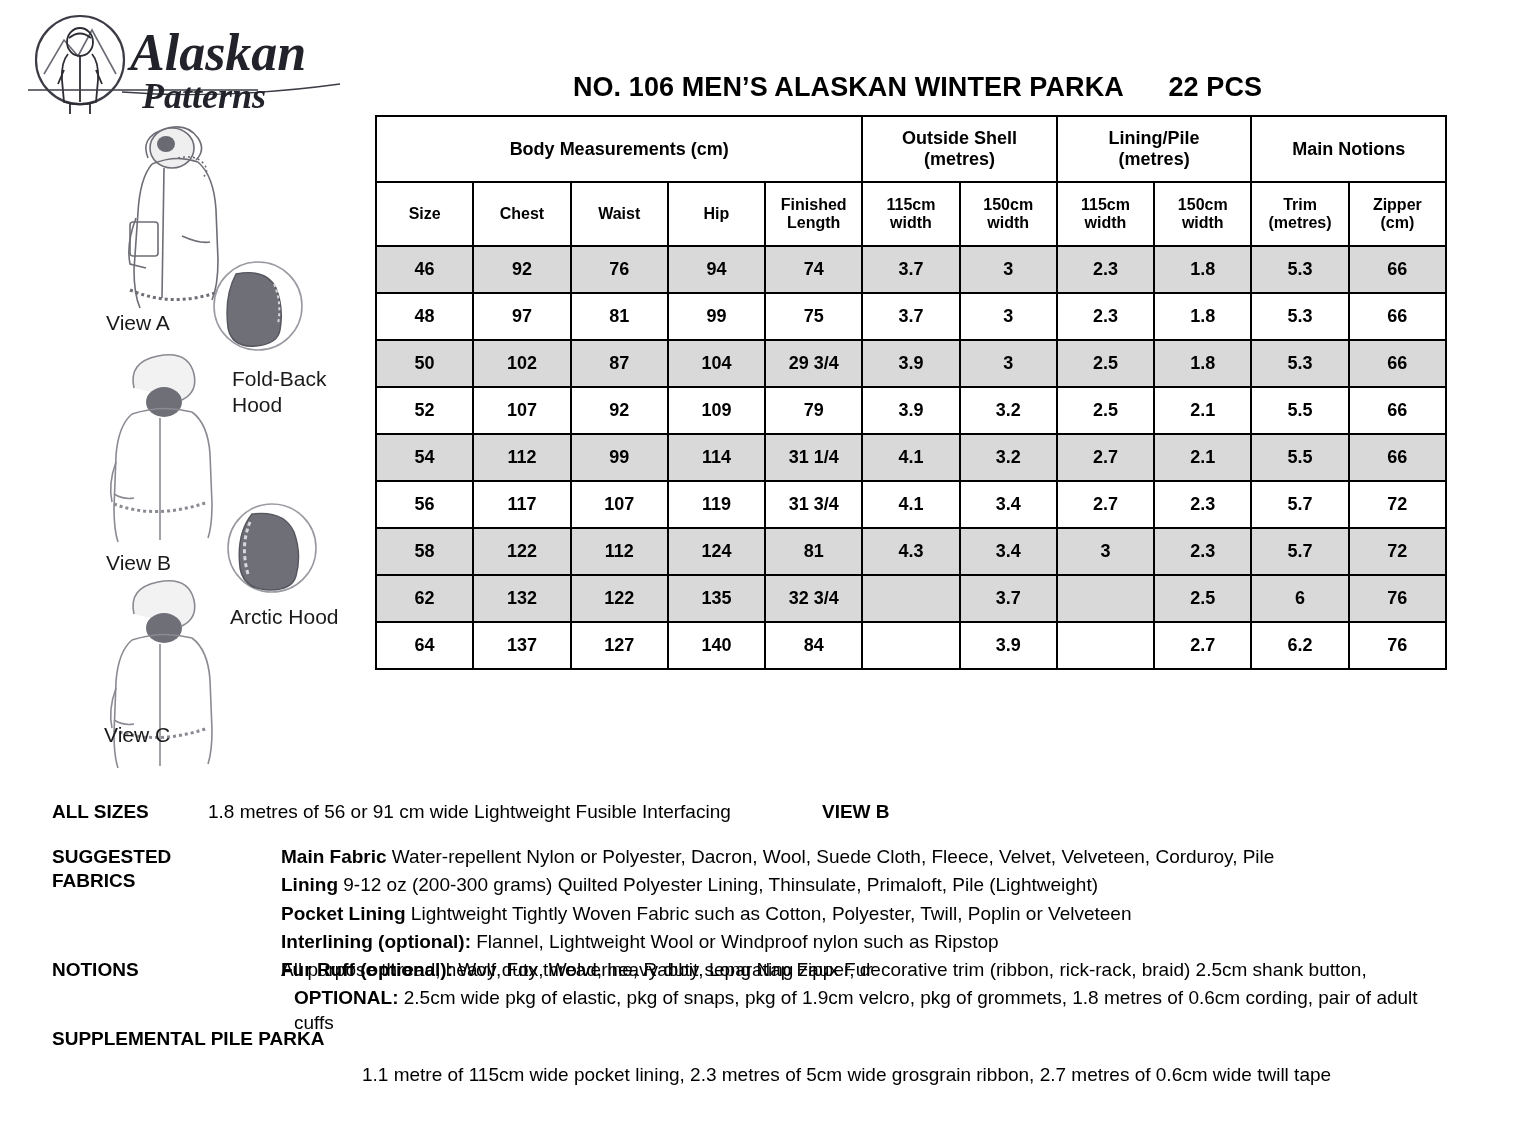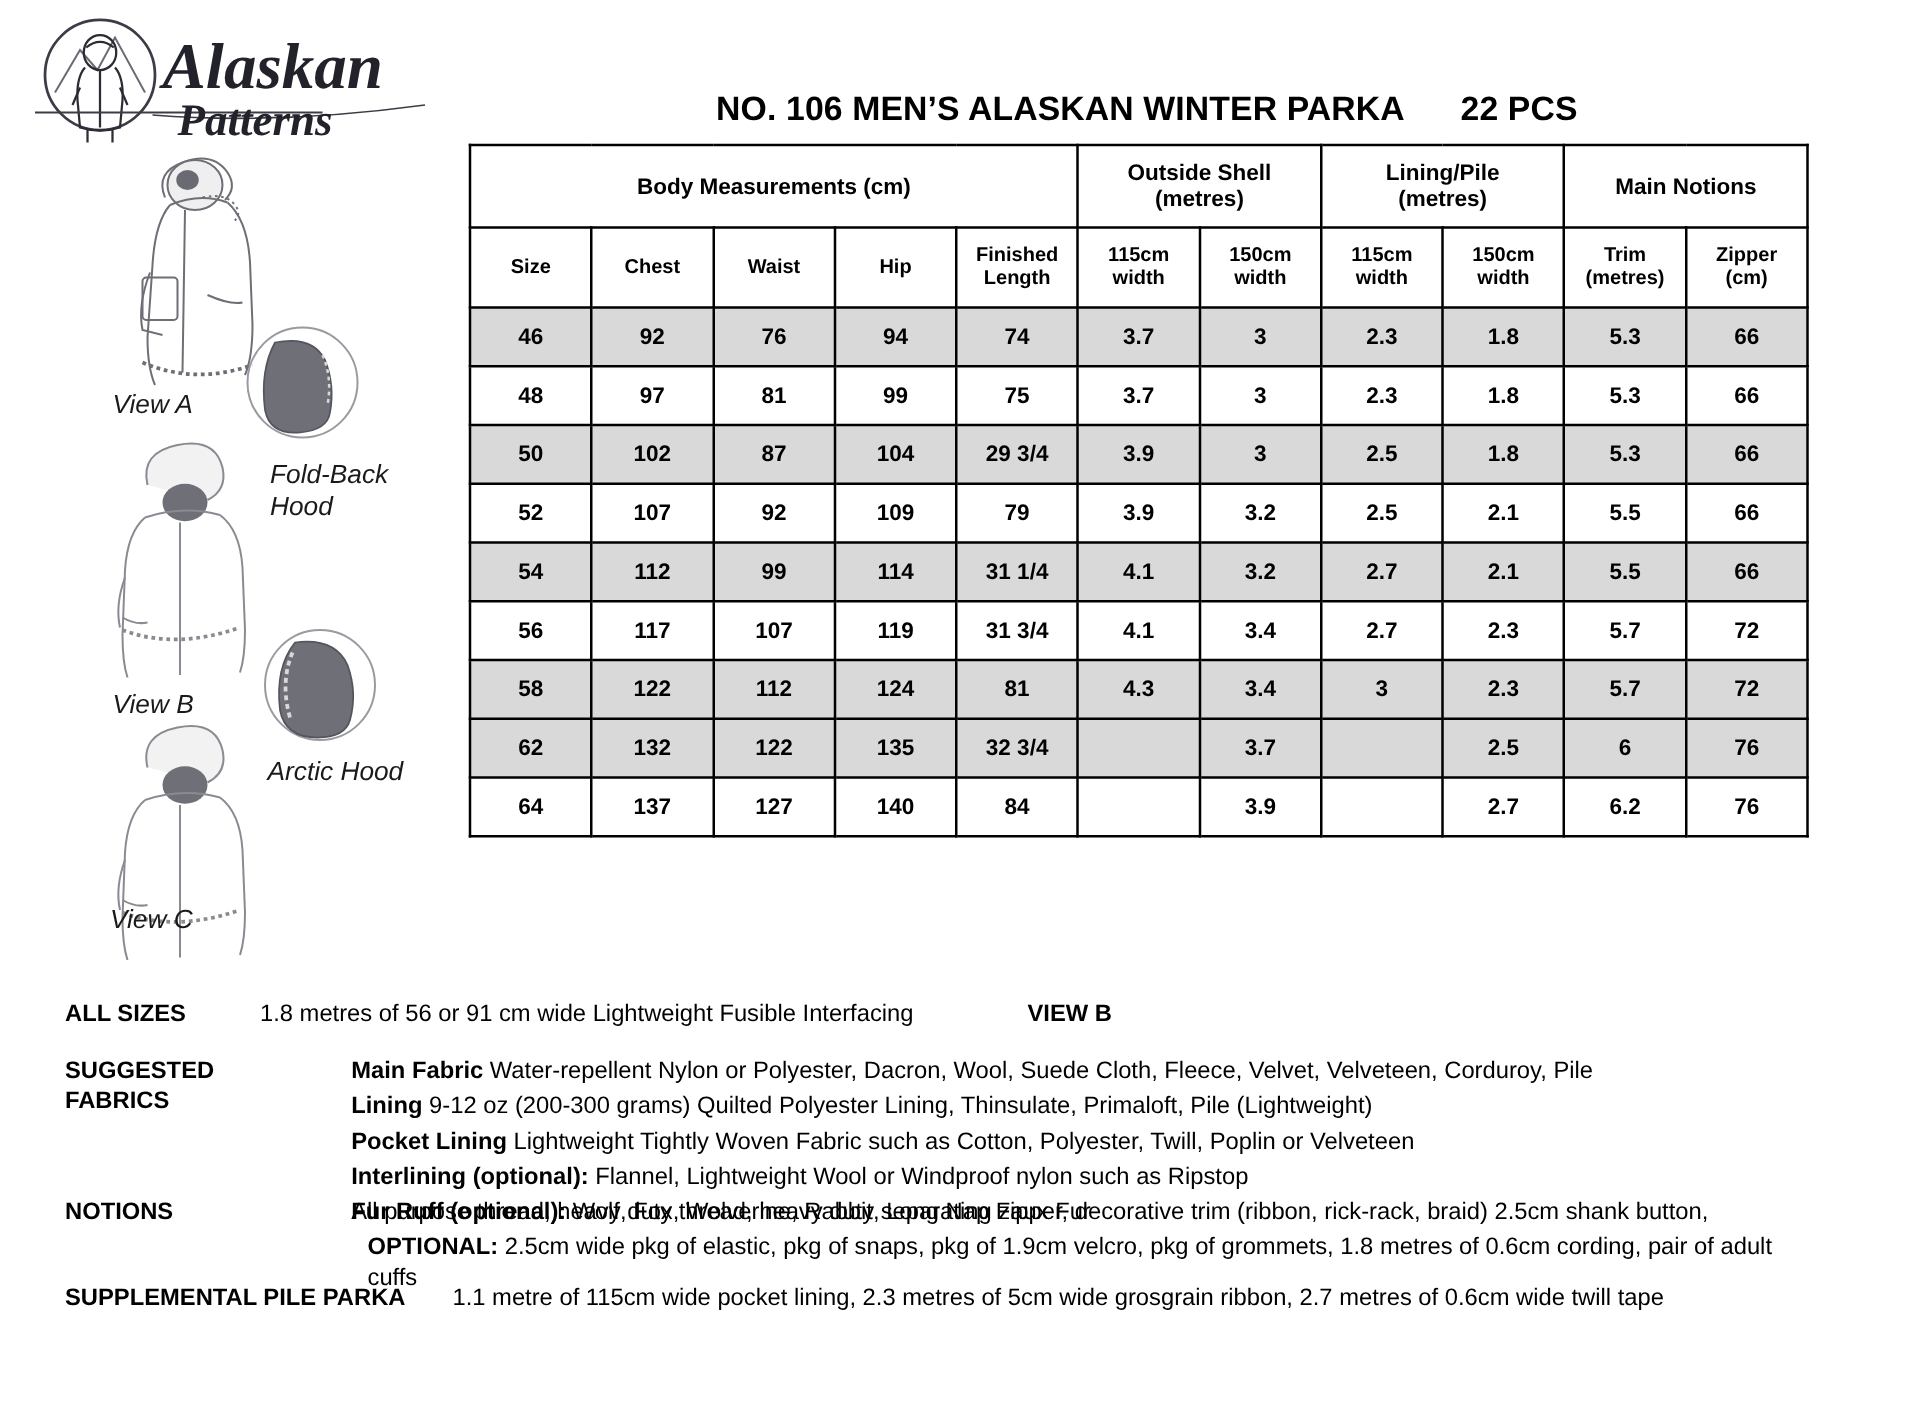--- a/index.html
+++ b/index.html
@@ -22,22 +22,22 @@
   #logo-block {
     position: absolute;
     left: 22px; top: 8px;
     width: 330px; height: 112px;
   }
   #logo-svg { display: block; }
 
   
   #illus-block {
     position: absolute;
-    left: 40px; top: 118px;
-    width: 330px; height: 650px; font-style: italic;
+    left: 56px; top: 118px;
+    width: 330px; height: 650px;
   }
 
   
   #doc-title {
     position: absolute;
     left: 375px; top: 72px;
     width: 1085px;
     text-align: center;
     font-size: 27px;
     font-weight: bold;
@@ -102,21 +102,21 @@
 
   #fabrics-label   { left: 52px;  top: 845px; }
   #fabrics-lines   { left: 281px; top: 845px; width: 1180px; }
   #fabrics-lines div { margin-bottom: 4px; }
 
   #notions-label   { left: 52px;  top: 958px; }
   #notions-lines   { left: 281px; top: 958px; width: 1180px; }
   #notions-optional { padding-left: 13px; margin-top: 4px; }
 
   #supp-label      { left: 52px;  top: 1027px; }
-  #supp-text       { left: 362px; top: 1027px; }
+  #supp-text       { left: 362px; top: 1063px; }
 </style>
 </head>
 <body>
 
 <div id="page">
 
   <div id="logo-block">
     <svg id="logo-svg" width="330" height="112" viewBox="0 0 330 112">
 
       <circle cx="58" cy="52" r="44" fill="none" stroke="#3c3c46" stroke-width="2.2"></circle>

